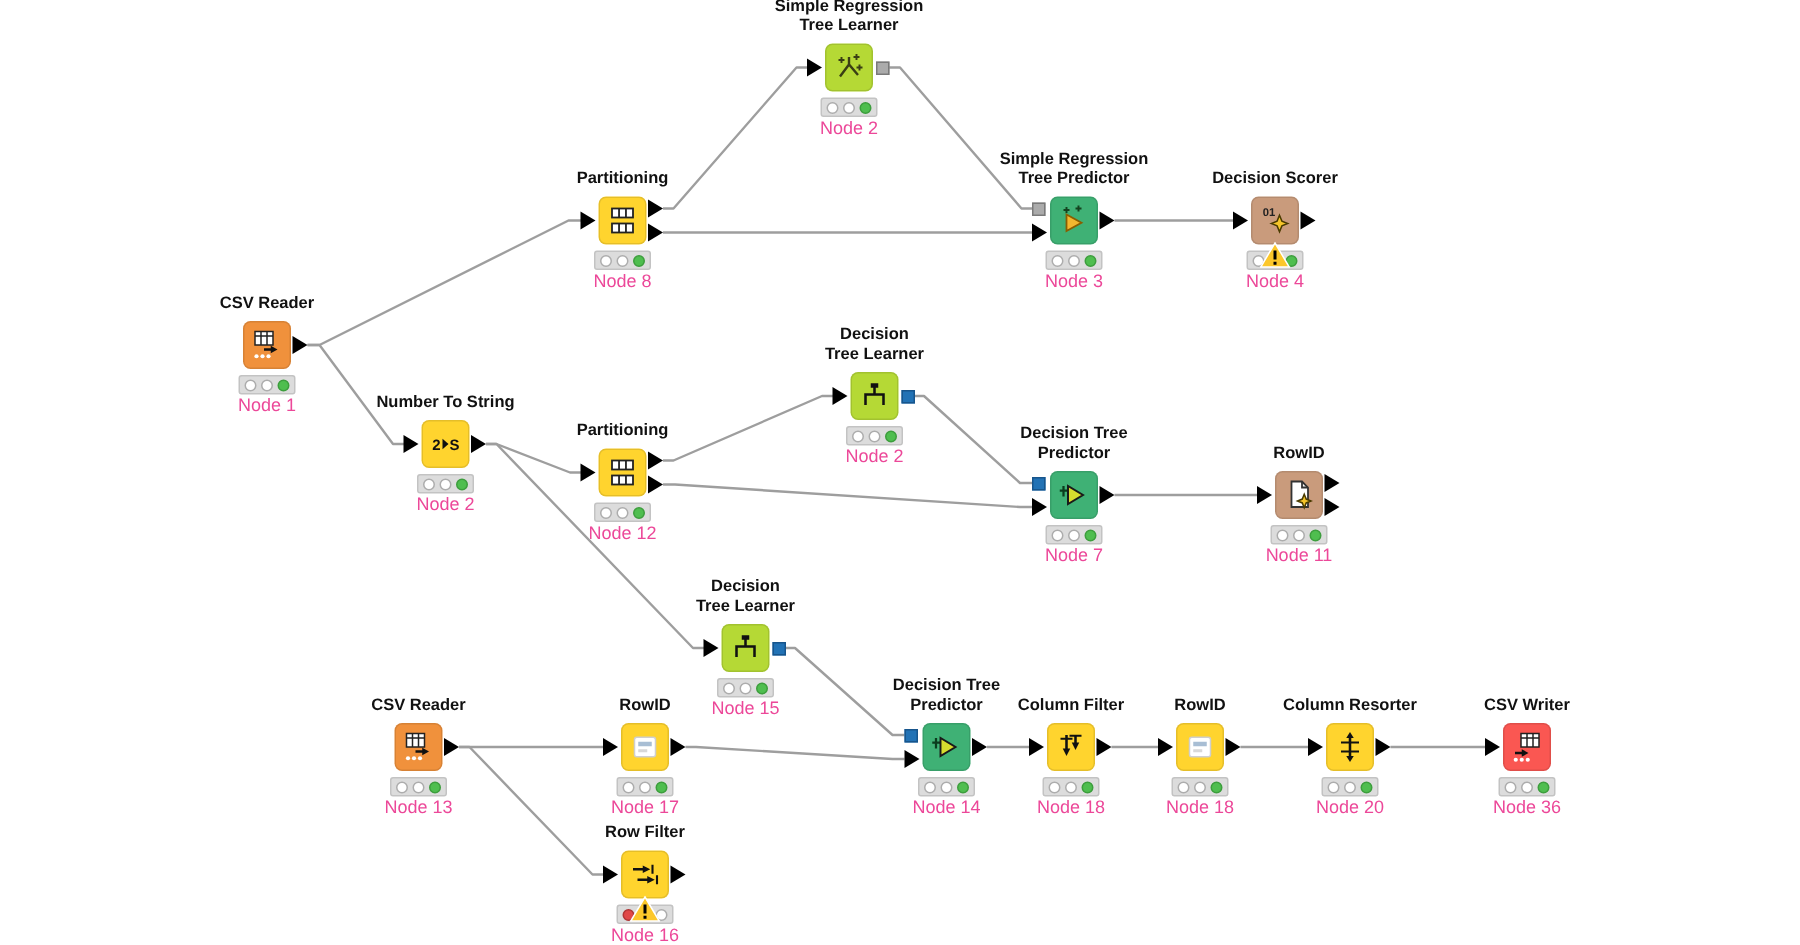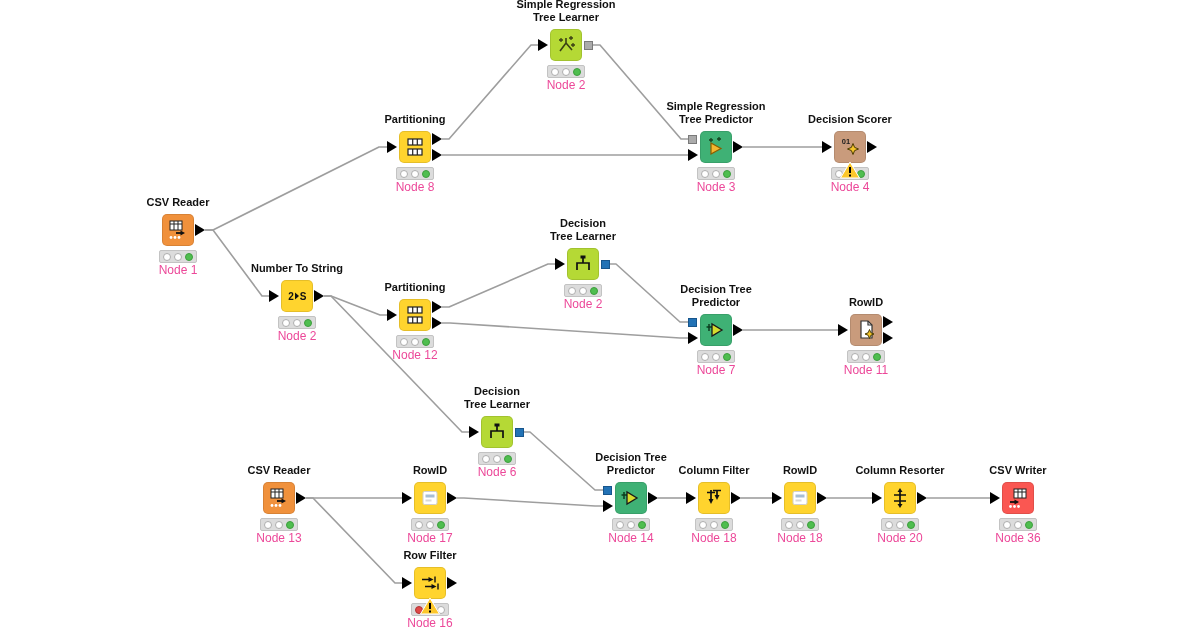--- a/index.html
+++ b/index.html
@@ -275,21 +275,21 @@
         <rect x="10.5" y="4.5" width="5" height="3" fill="#111"></rect>
       </svg>
   </div>
   <span class="pin"></span>
   <span class="psq out blue"></span>
   <div class="status">
       <span class="dot"></span>
       <span class="dot"></span>
       <span class="dot g"></span>
     </div>
-  <div class="nname">Node 6</div>
+  <div class="nname">Node 15</div>
 </div>
 
 <div class="node" style="left:279px;top:498px;">
   <div class="title">CSV Reader</div>
   <div class="icon c-source">
     <svg viewBox="0 0 26 26" width="26" height="26">
         <rect x="5" y="4" width="12" height="9" fill="#fff" stroke="#222"></rect>
         <path d="M5 7 H17 M9 4 V13 M13 4 V13" stroke="#222" fill="none"></path>
         <path d="M11 16 H16" stroke="#111" stroke-width="1.8" fill="none"></path>
         <polygon points="15.5,13.5 20,16 15.5,18.5" fill="#111"></polygon>

